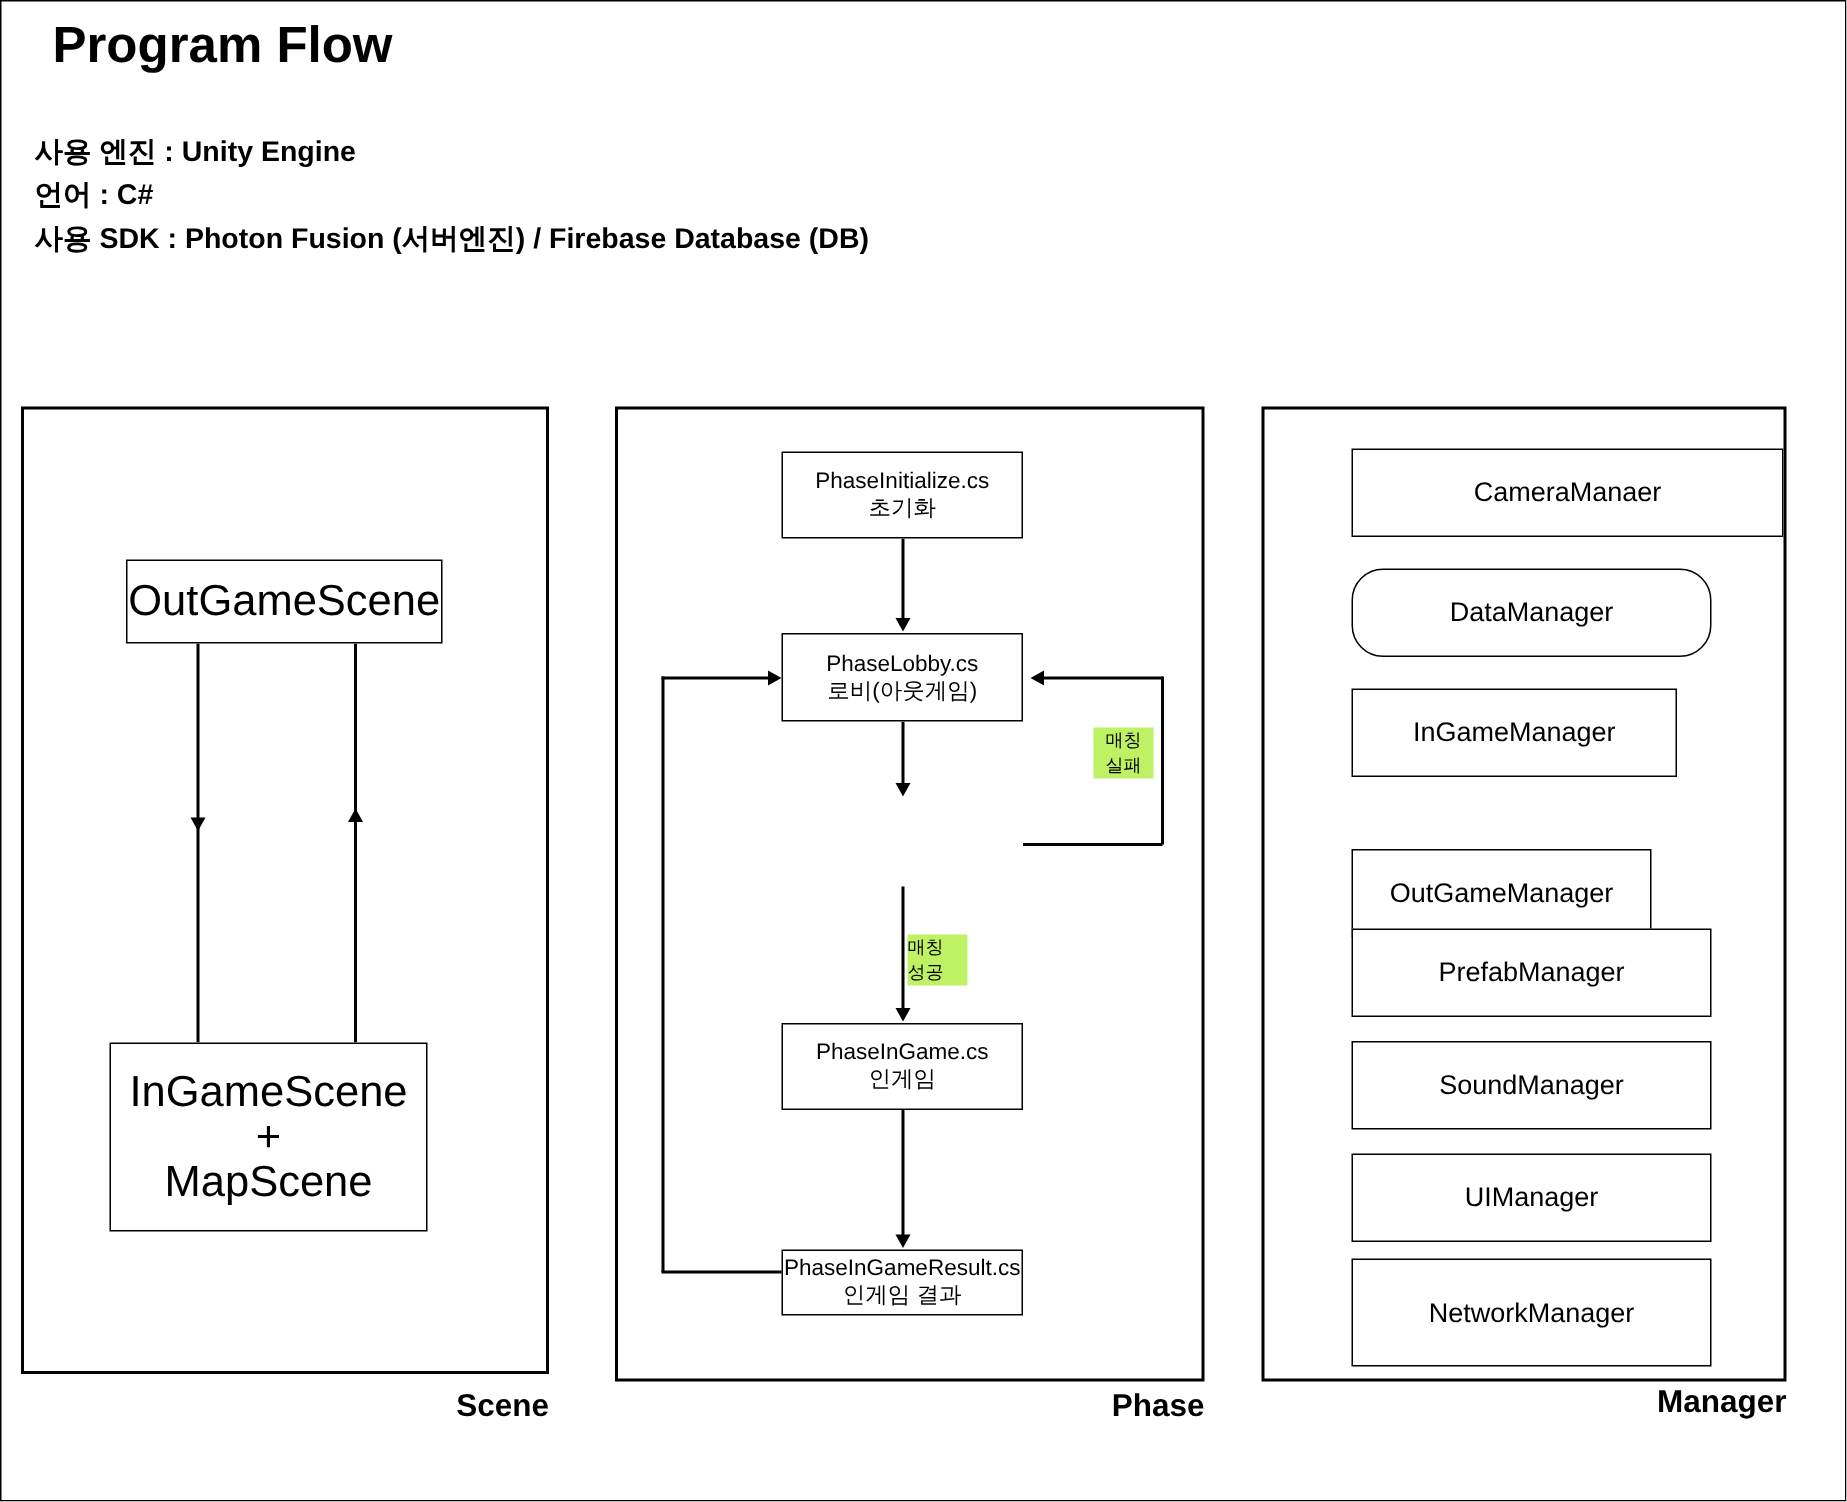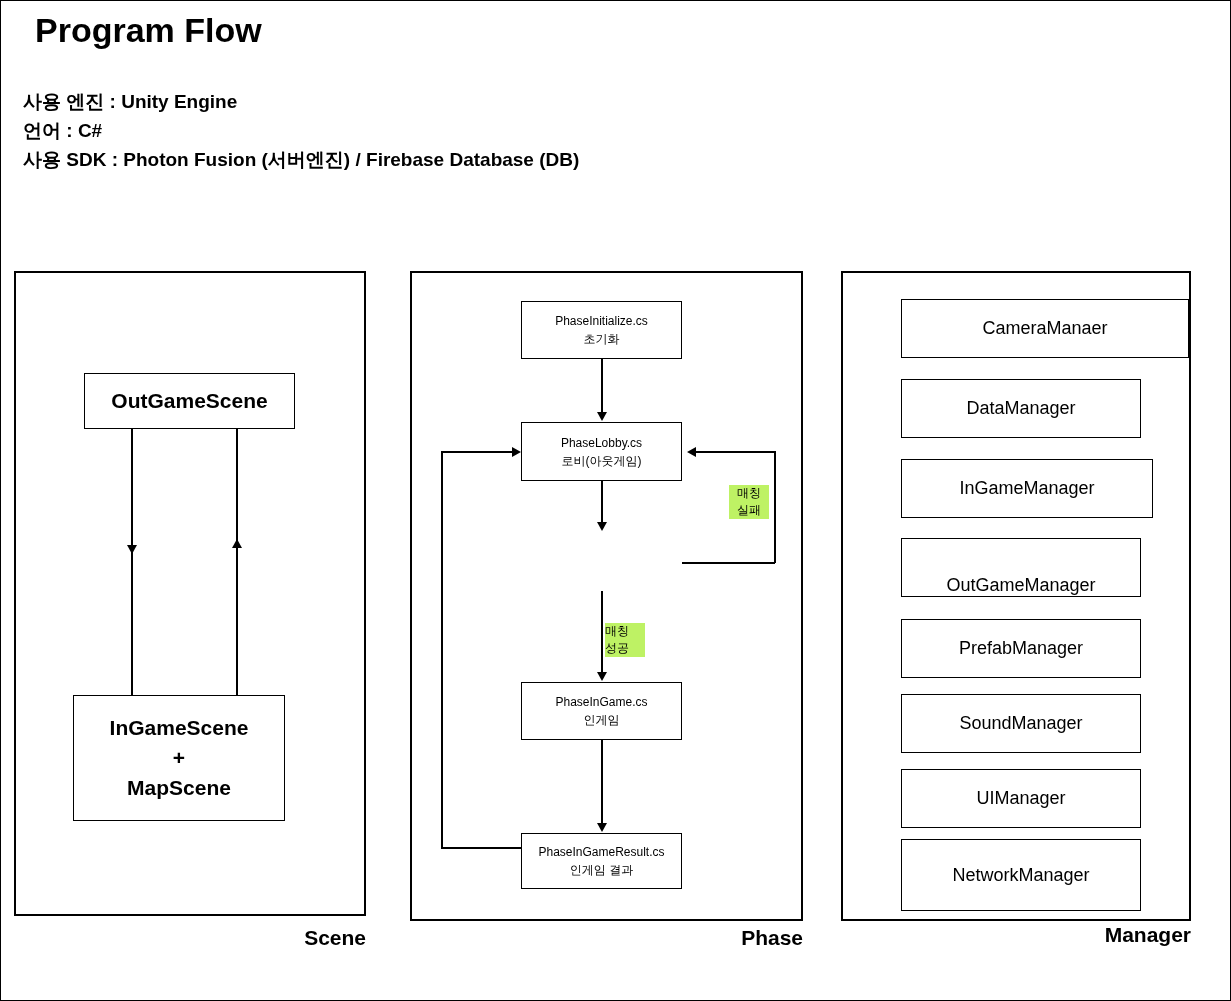--- a/index.html
+++ b/index.html
@@ -63,22 +63,22 @@
     border: 1.5px solid #000000;
     box-sizing: border-box;
     background: #ffffff;
     display: flex;
     flex-direction: column;
     align-items: center;
     justify-content: center;
     text-align: center;
     z-index: 3;
   }
-  .node-lg { font-size: 21px; line-height: 30px; font-weight: bold; }
-  .node-sm { font-size: 12px; line-height: 18px; }
+  .node-lg { font-size: 29px; line-height: 30px; }
+  .node-sm { font-size: 15px; line-height: 18px; }
   .mgr { font-size: 18px; }
 
   
   .ln {
     position: absolute;
     background: #000000;
     z-index: 1;
   }
   .ln-v { width: 1.5px; }
   .ln-h { height: 1.5px; }
@@ -189,43 +189,43 @@
   </div>
 
   <div class="node node-sm" style="left:520px; top:681px; width:161px; height:58px;">
     <span>PhaseInGame.cs</span>
     <span>인게임</span>
   </div>
 
   <div class="ln ln-v" style="left:600px; top:739px; height:85px;"></div>
   <div class="arrow arrow-down" style="left:596px; top:822px;"></div>
 
-  <div class="node node-sm" style="left:520px; top:832px; width:161px; height:56px;">
+  <div class="node node-sm" style="left:520px; top:832px; width:161px; height:44px;">
     <span>PhaseInGameResult.cs</span>
     <span>인게임 결과</span>
   </div>
 
   <div class="ln ln-h" style="left:440px; top:846px; width:81px;"></div>
   <div class="ln ln-v" style="left:440px; top:450px; height:397px;"></div>
   <div class="ln ln-h" style="left:440px; top:450px; width:71px;"></div>
   <div class="arrow arrow-right" style="left:511px; top:446px;"></div>
 
   <div class="panel" style="left:840px; top:270px; width:350px; height:650px;"></div>
   <div class="panel-label" style="left:1030px; top:922px; width:160px;">Manager</div>
 
   <div class="node mgr" style="left:900px; top:298px; width:288px; height:59px;">
     <span>CameraManaer</span>
   </div>
-  <div class="node mgr" style="left:900px; top:378px; width:240px; height:59px;">
+  <div class="node mgr" style="left:900px; top:378px; width:240px; height:59px;border-radius:21px;">
     <span>DataManager</span>
   </div>
-  <div class="node mgr" style="left:900px; top:458px; width:252px; height:59px;">
+  <div class="node mgr" style="left:900px; top:458px; width:217px; height:59px;">
     <span>InGameManager</span>
   </div>
-  <div class="node mgr" style="left:900px; top:537px; width:240px; height:59px;justify-content:flex-end;">
+  <div class="node mgr" style="left:900px; top:565px; width:200px; height:59px;">
     <span>OutGameManager</span>
   </div>
   <div class="node mgr" style="left:900px; top:618px; width:240px; height:59px;">
     <span>PrefabManager</span>
   </div>
   <div class="node mgr" style="left:900px; top:693px; width:240px; height:59px;">
     <span>SoundManager</span>
   </div>
   <div class="node mgr" style="left:900px; top:768px; width:240px; height:59px;">
     <span>UIManager</span>

